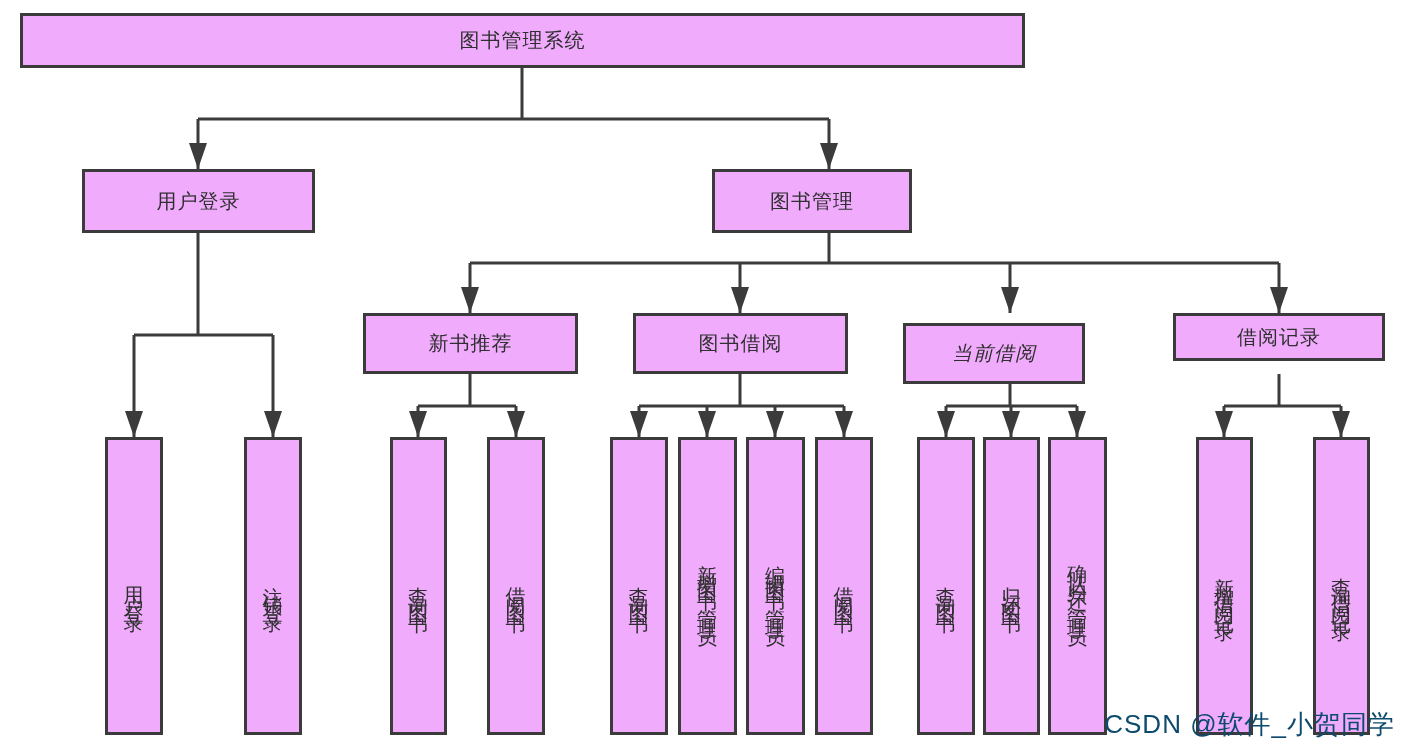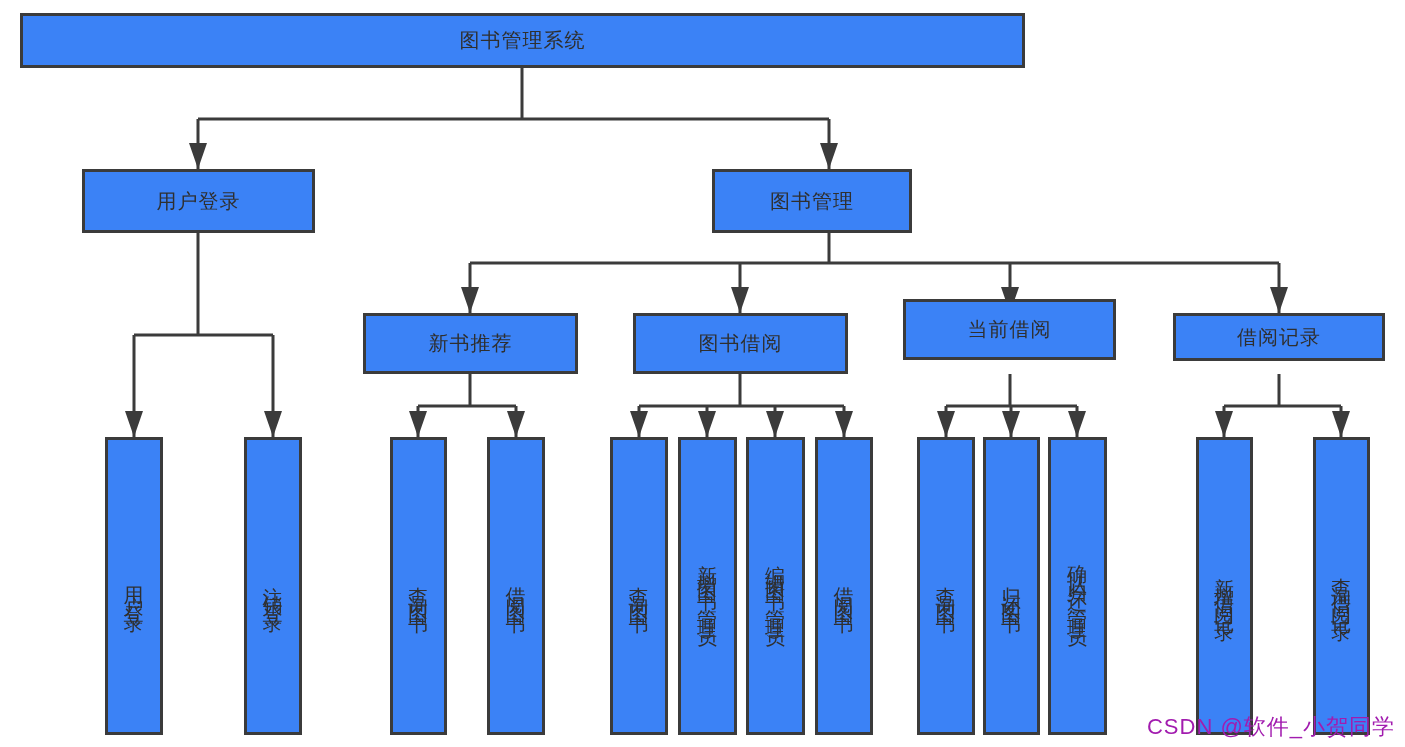--- a/index.html
+++ b/index.html
@@ -2,30 +2,30 @@
 <html><head>
 <meta charset="utf-8">
 <style>
   html,body{margin:0;padding:0;background:#ffffff;}
   #canvas{
     position:relative;width:1405px;height:747px;background:#ffffff;overflow:hidden;
     font-family:"Liberation Sans","DejaVu Sans",sans-serif;
   }
   #wires{position:absolute;left:0;top:0;pointer-events:none;}
   .box{
-    position:absolute;box-sizing:border-box;background:#3b82f6;
+    position:absolute;box-sizing:border-box;background:#f0abfc;
     border:3px solid #3b3b3b;display:flex;align-items:center;justify-content:center;
     color:#2f2f2f;font-size:20px;letter-spacing:1px;text-align:center;
   }
   .leaf{
     writing-mode:vertical-rl;text-orientation:mixed;letter-spacing:9px;
     line-height:1;padding-top:6px;
   }
   .wm{
-    position:absolute;right:10px;bottom:5px;color:#a21caf;font-size:22px;
+    position:absolute;right:10px;bottom:5px;color:#0c4a6e;font-size:26px;
     letter-spacing:1px;white-space:nowrap;
   }
   .wire{stroke:#3b3b3b;stroke-width:3;fill:none;}
   .arrow{fill:#3b3b3b;stroke:none;}
 </style>
 </head>
 <body>
 
 <div id="canvas">
 
@@ -72,21 +72,21 @@
     </g>
   </svg>
 
   <div class="box" style="left:20px;top:13px;width:1005px;height:55px;">图书管理系统</div>
 
   <div class="box" style="left:82px;top:169px;width:233px;height:64px;">用户登录</div>
   <div class="box" style="left:712px;top:169px;width:200px;height:64px;">图书管理</div>
 
   <div class="box" style="left:363px;top:313px;width:215px;height:61px;">新书推荐</div>
   <div class="box" style="left:633px;top:313px;width:215px;height:61px;">图书借阅</div>
-  <div class="box" style="left:903px;top:299px;width:213px;height:61px;">当前借阅</div>
+  <div class="box" style="left:903px;top:323px;width:182px;height:61px;font-style:italic;">当前借阅</div>
   <div class="box" style="left:1173px;top:313px;width:212px;height:48px;">借阅记录</div>
 
   <div class="box leaf" style="left:105px;top:437px;width:58px;height:298px;">用户登录</div>
   <div class="box leaf" style="left:244px;top:437px;width:58px;height:298px;">注销登录</div>
 
   <div class="box leaf" style="left:390px;top:437px;width:57px;height:298px;">查询图书</div>
   <div class="box leaf" style="left:487px;top:437px;width:58px;height:298px;">借阅图书</div>
 
   <div class="box leaf" style="left:610px;top:437px;width:58px;height:298px;">查询图书</div>
   <div class="box leaf" style="left:678px;top:437px;width:59px;height:298px;">新增图书（管理员）</div>

